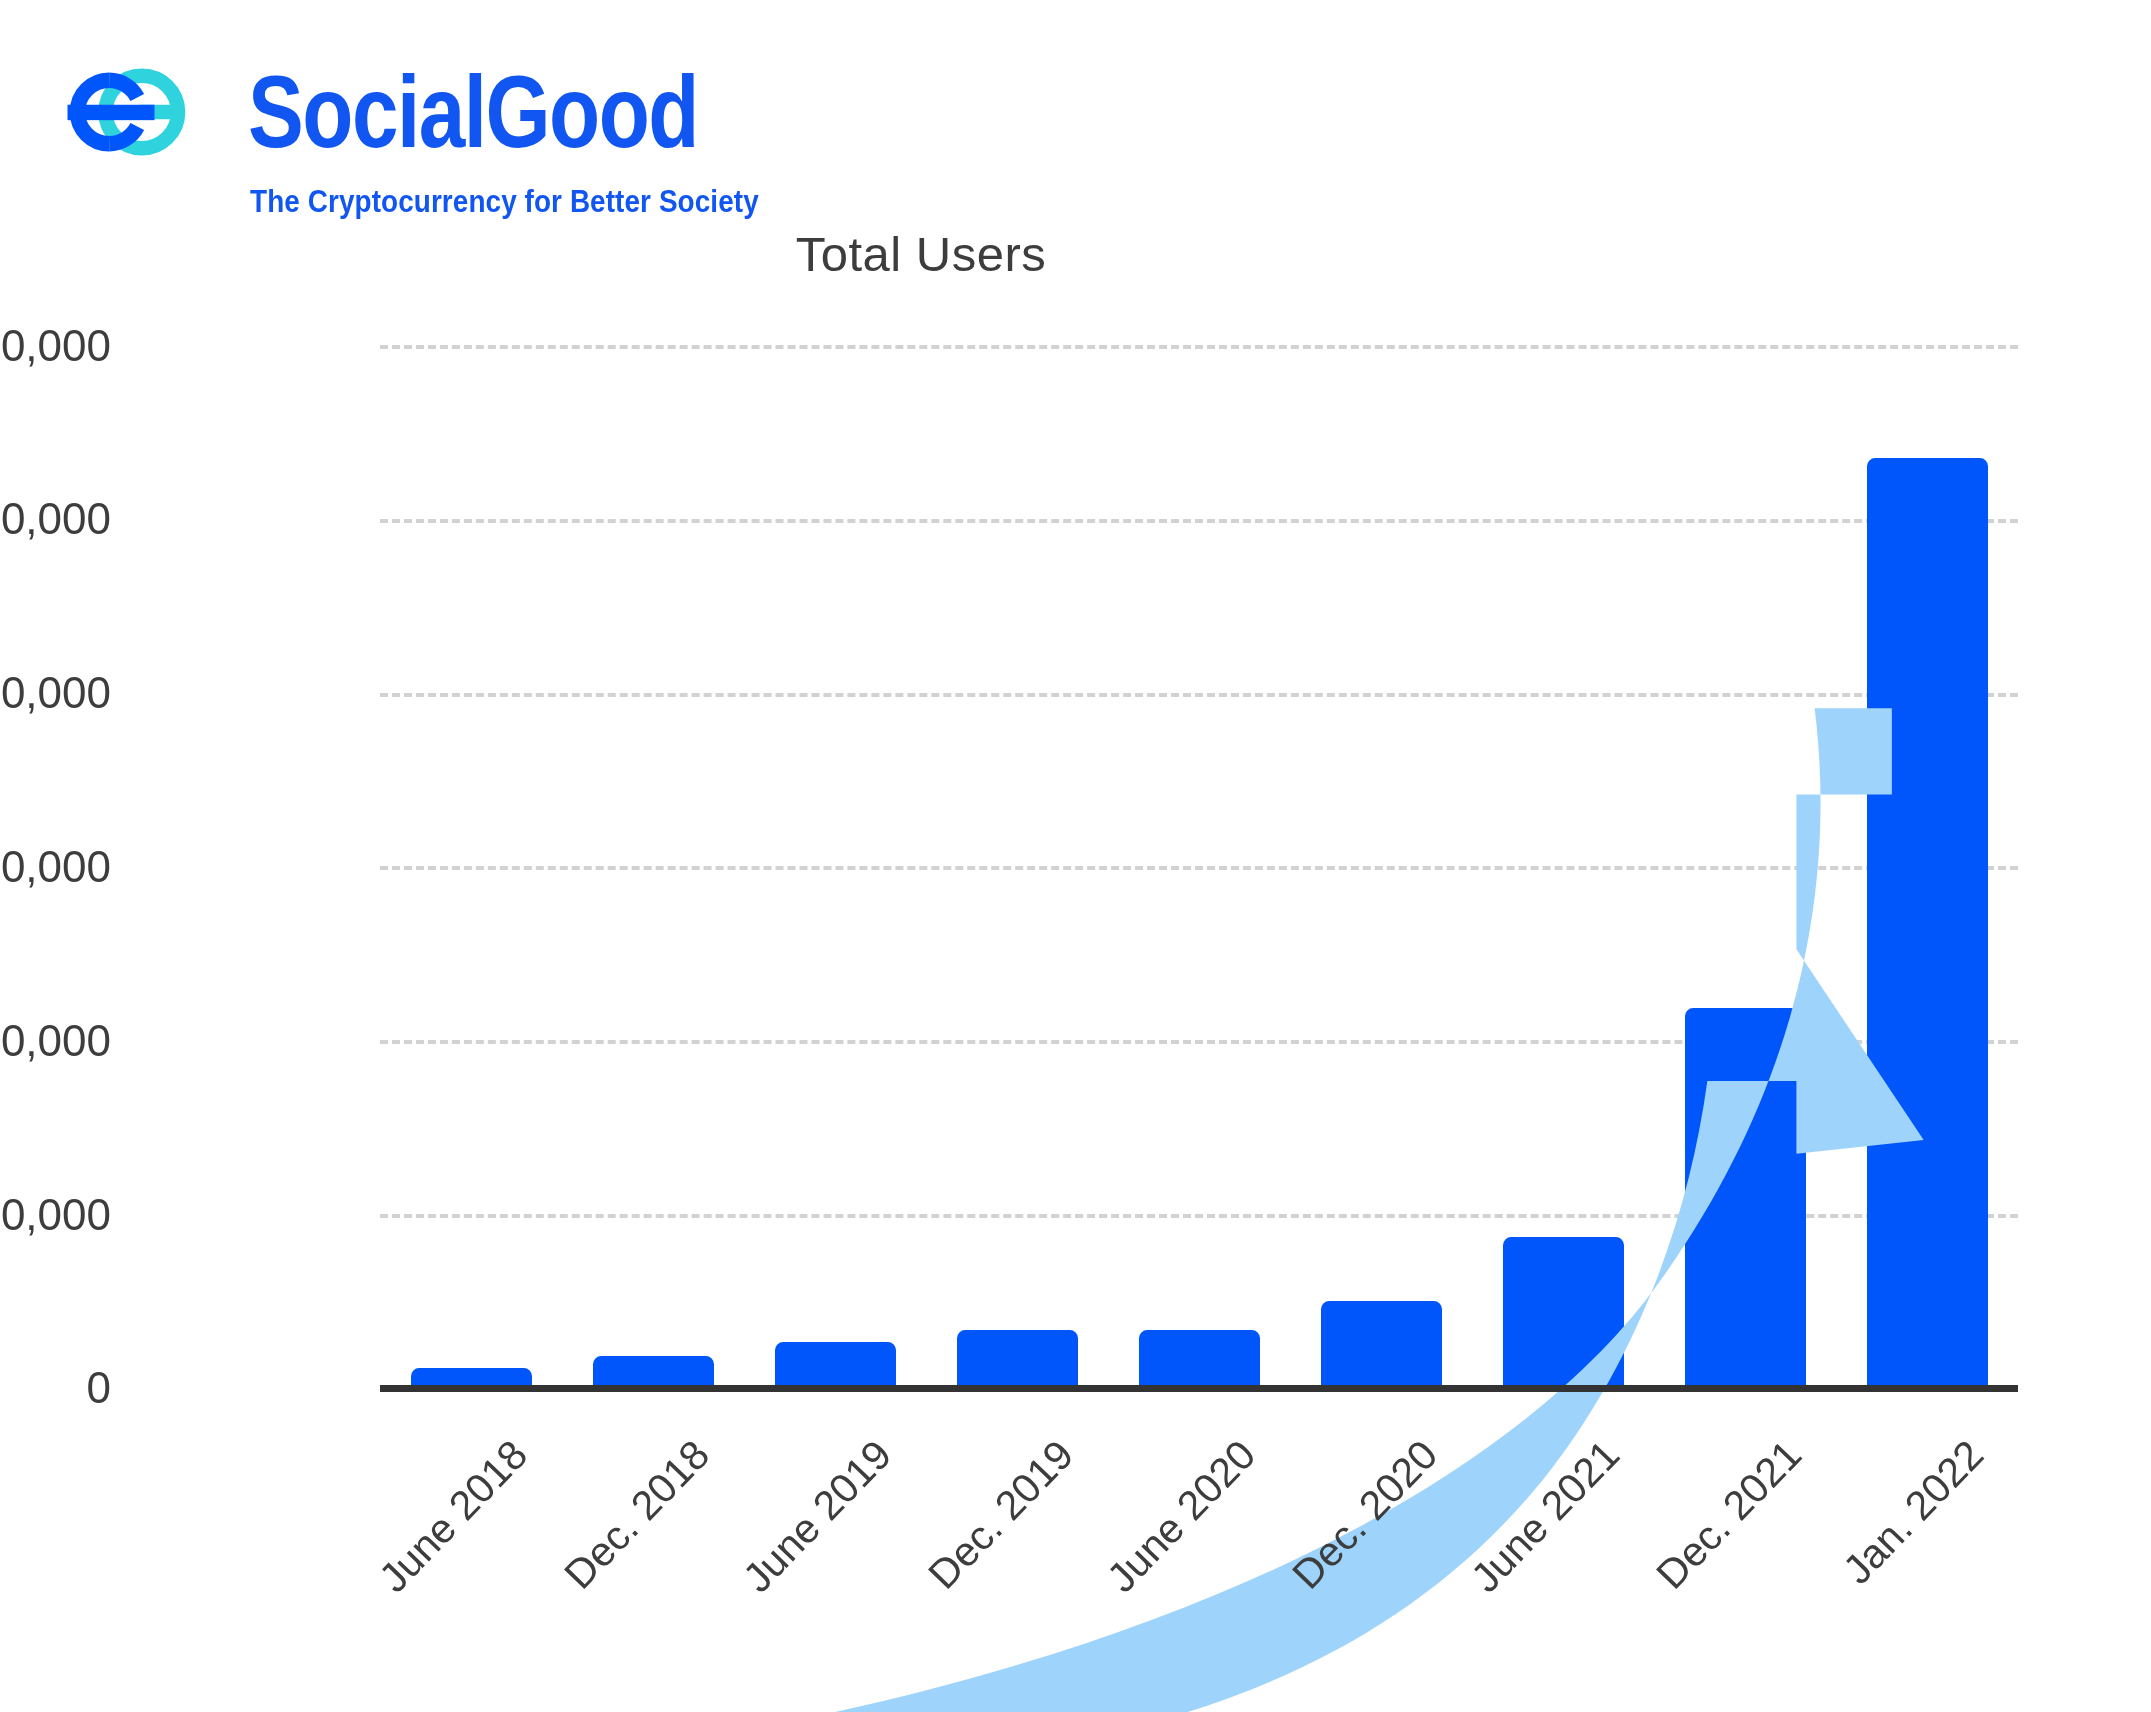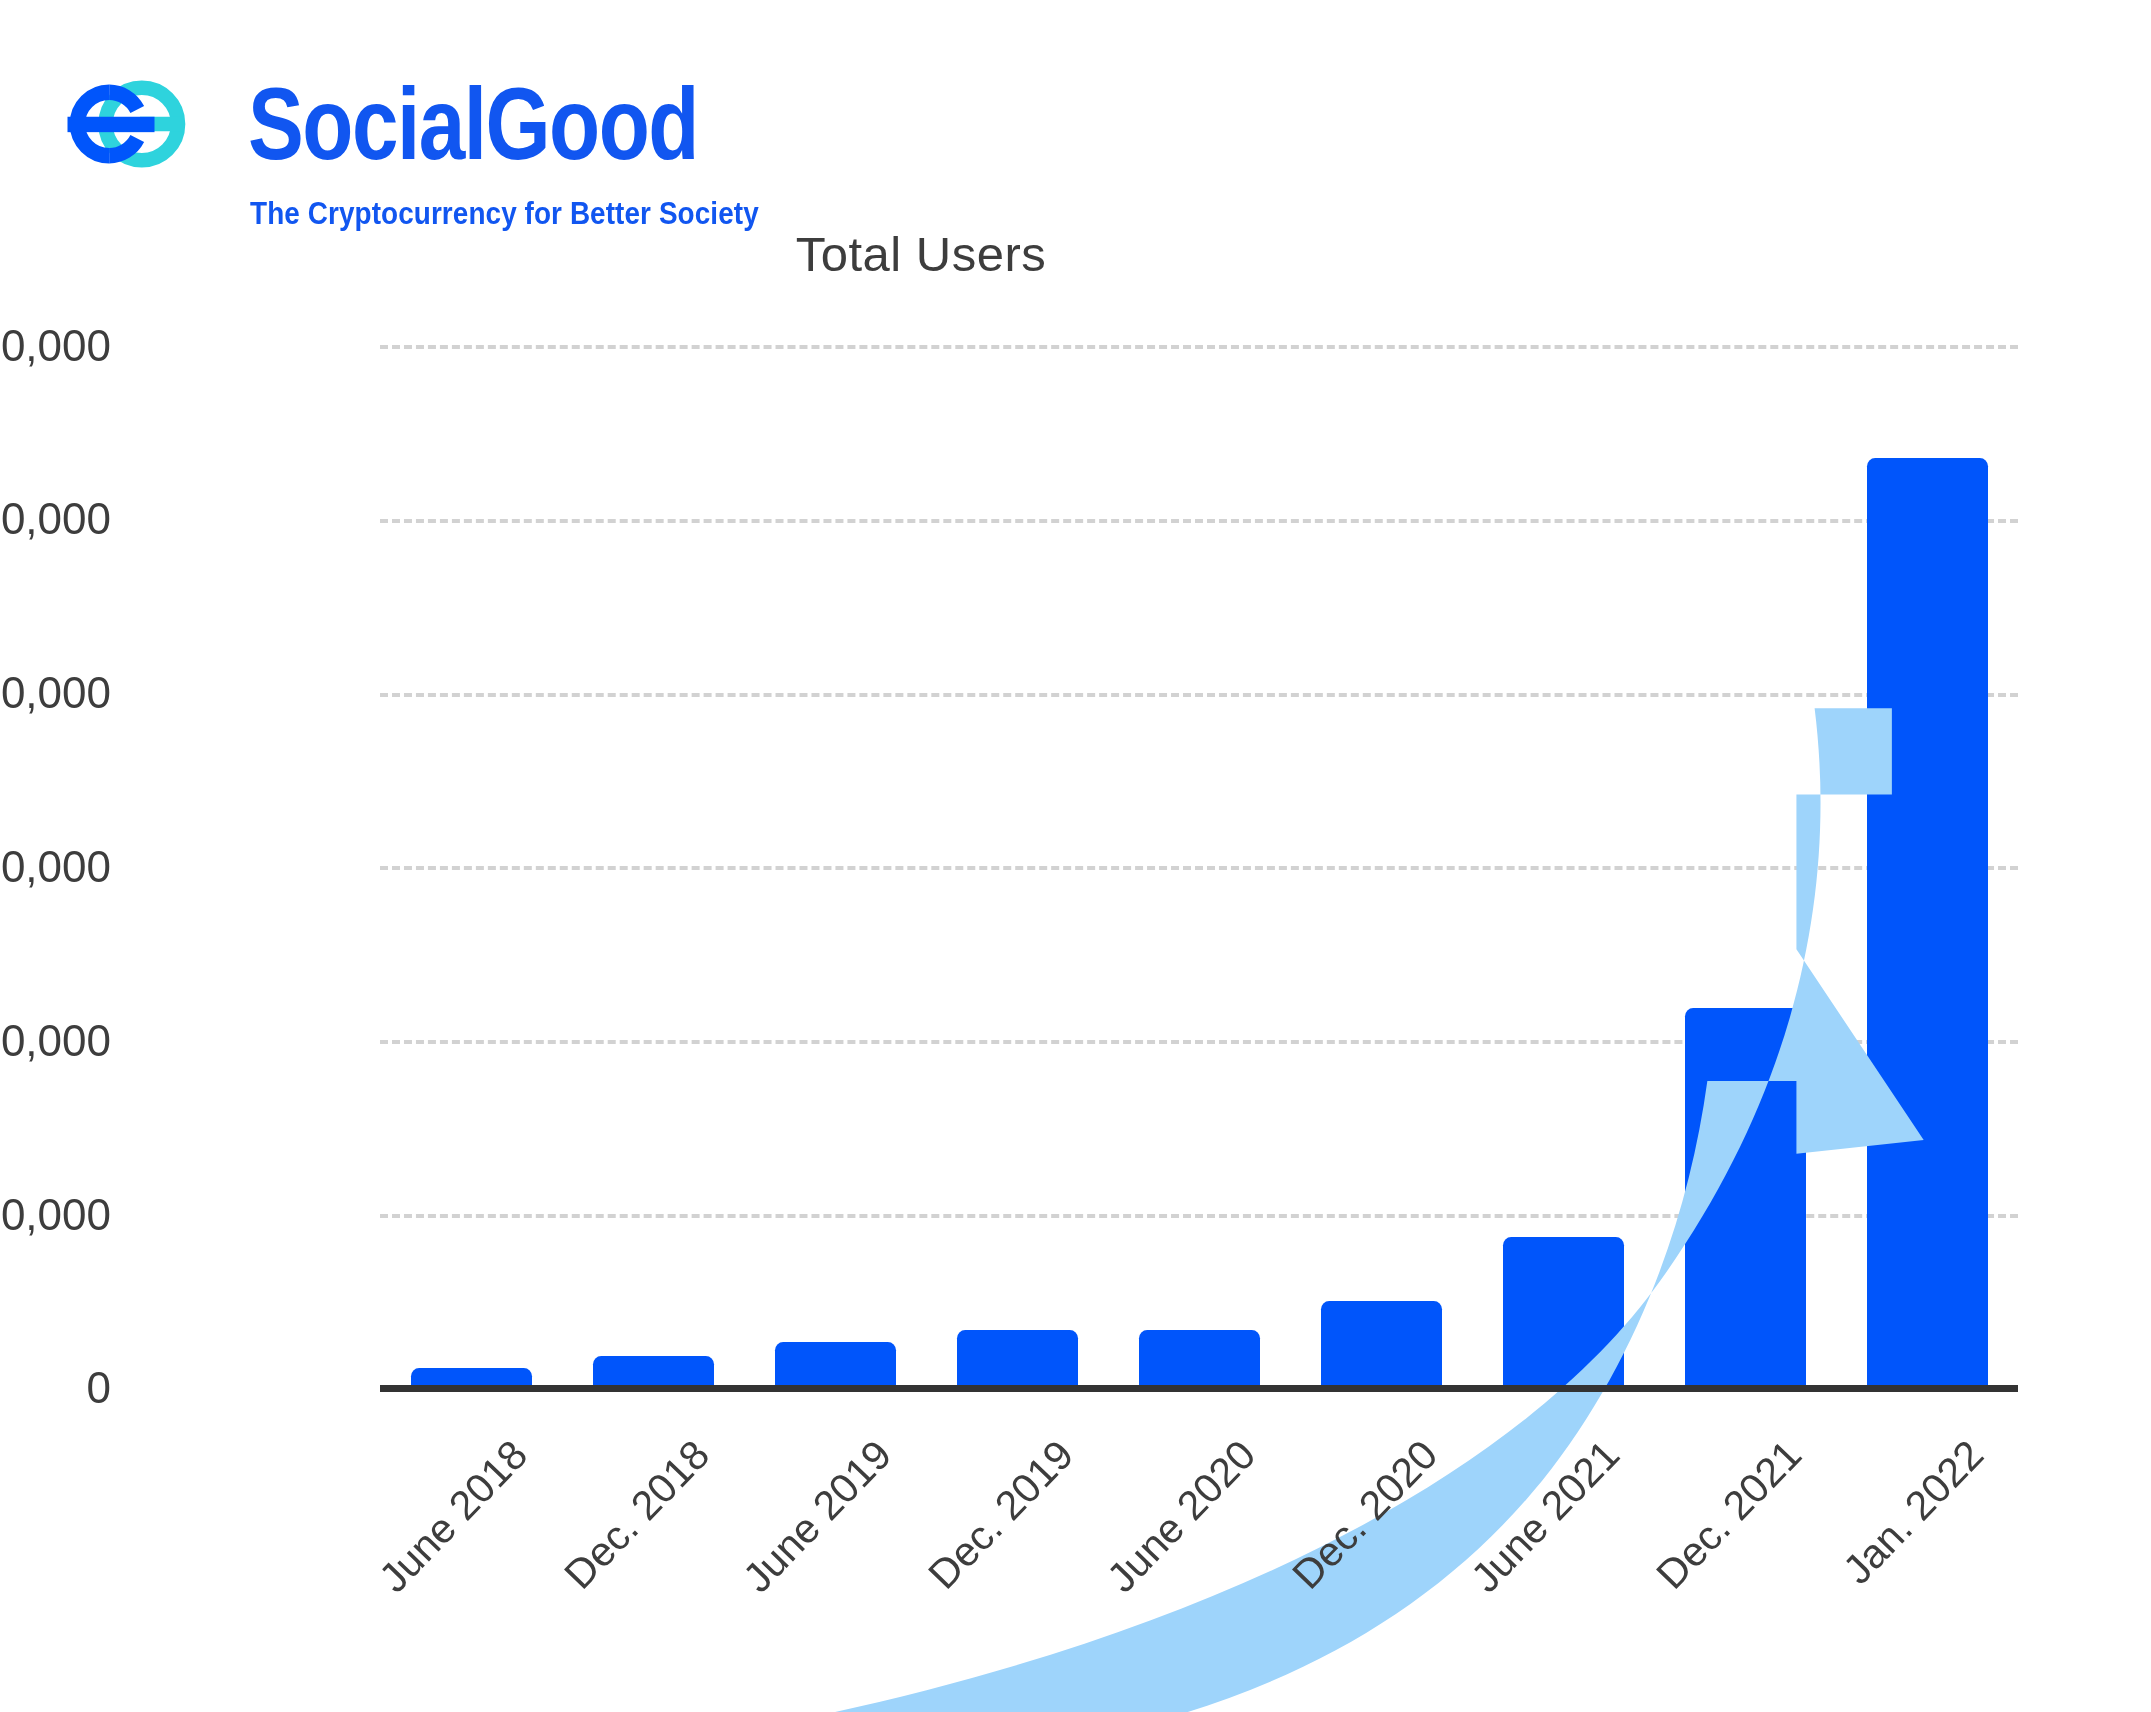--- a/index.html
+++ b/index.html
@@ -13,21 +13,21 @@
     position: relative;
     overflow: hidden;
     font-family: "Liberation Sans", sans-serif;
     -webkit-font-smoothing: antialiased;
   }
 
   
   #brand {
     position: absolute;
     left: 53px;
-    top: 53px;
+    top: 41px;
     width: 818px;
     height: 182px;
   }
   #brand-mark {
     position: absolute;
     left: 0px;
     top: 20px;
     width: 145px;
     height: 102px;
   }

